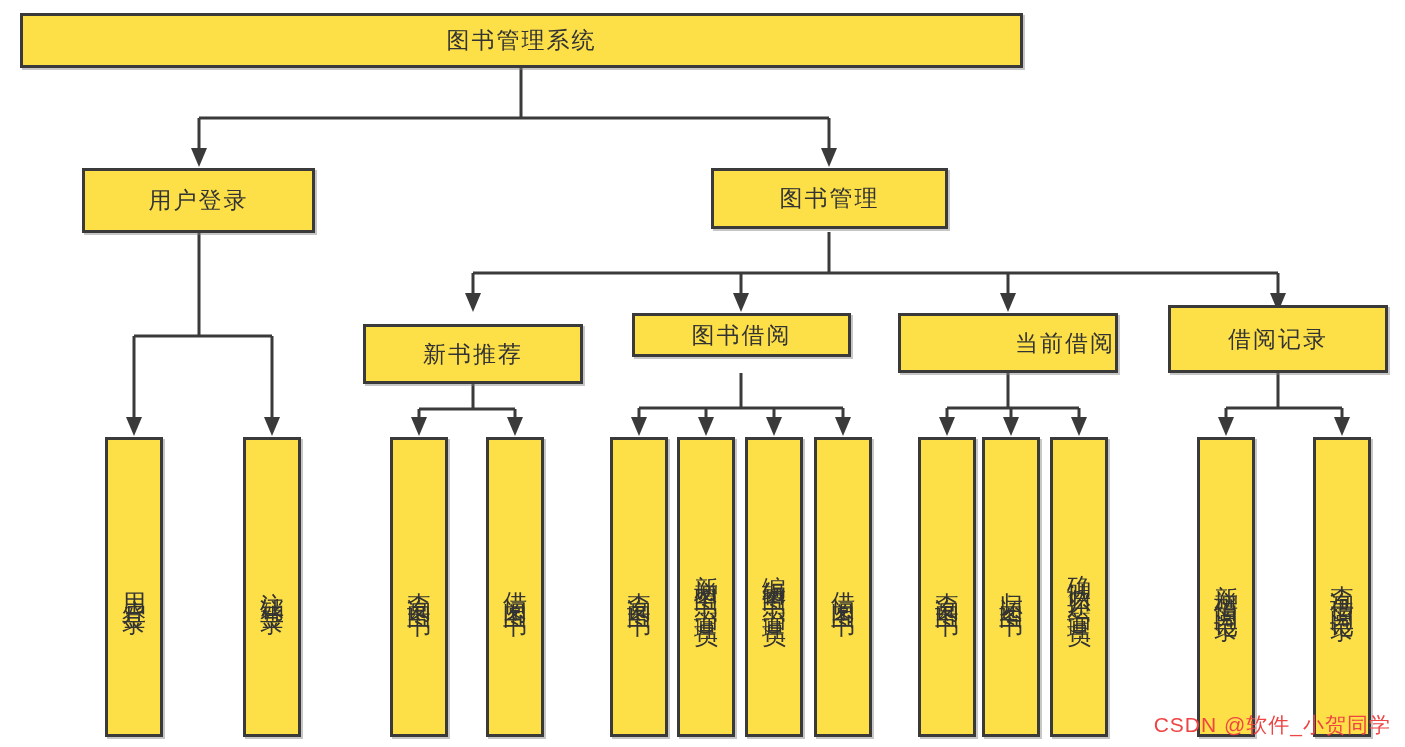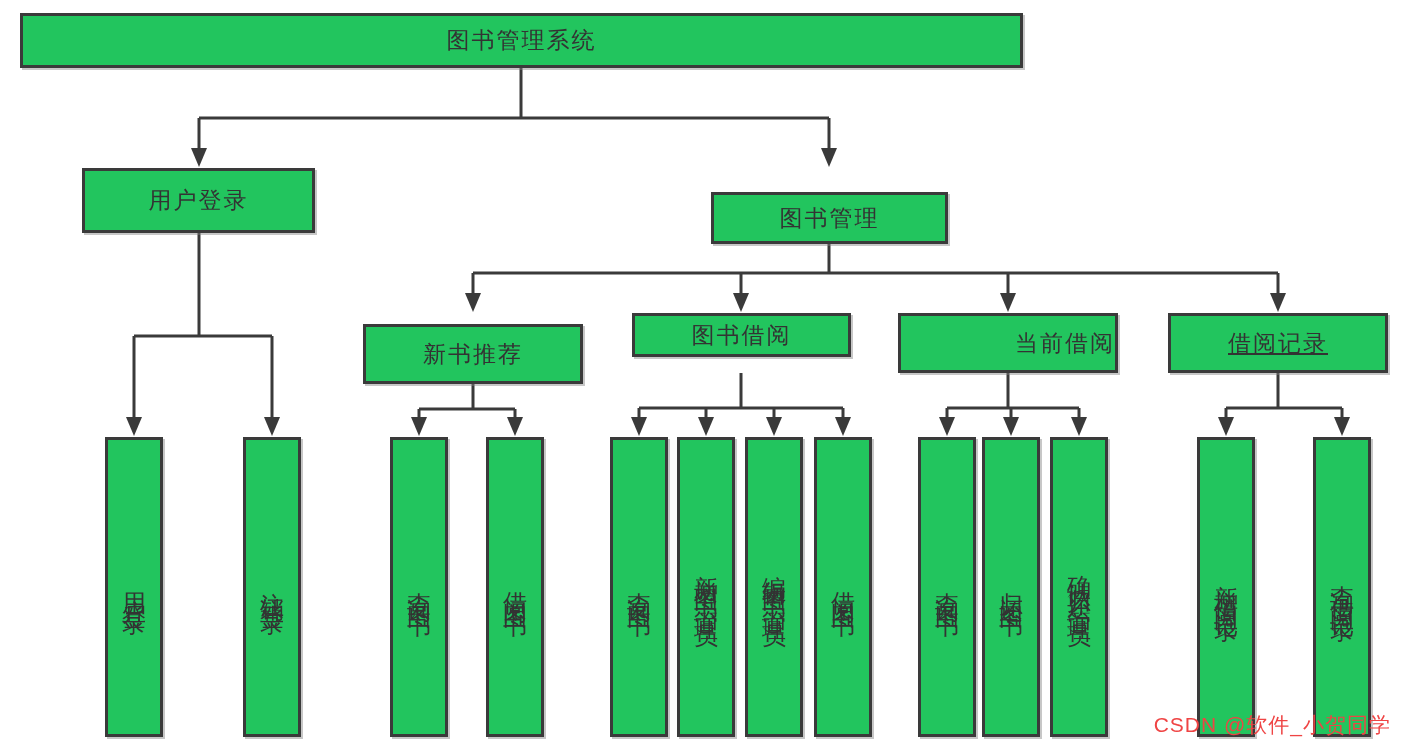--- a/index.html
+++ b/index.html
@@ -13,21 +13,21 @@
   }
   #wires {
     position: absolute;
     left: 0; top: 0;
     width: 1405px; height: 747px;
     z-index: 0;
   }
   .node {
     position: absolute;
     box-sizing: border-box;
-    background: #22c55e;
+    background: #fde047;
     border: 3px solid #3a3a3a;
     box-shadow: 2px 2px 0 rgba(130,130,130,0.45);
     display: flex;
     align-items: center;
     justify-content: center;
     color: #333333;
     z-index: 1;
   }
   .node.h .lbl {
     font-size: 23px;
@@ -37,25 +37,25 @@
   .node.v .lbl {
     writing-mode: vertical-rl;
     text-orientation: mixed;
     font-size: 24px;
     letter-spacing: 7px;
     line-height: 1;
   }
   
   .n-root            { left: 20px;   top: 13px;  width: 1003px; height: 55px; }
   .n-user-login      { left: 82px;   top: 168px; width: 233px;  height: 65px; }
-  .n-book-mgmt       { left: 711px;  top: 168px; width: 237px;  height: 52px; margin-top: 24px; }
+  .n-book-mgmt       { left: 711px;  top: 168px; width: 237px;  height: 61px; }
   .n-new-book-rec    { left: 363px;  top: 324px; width: 220px;  height: 60px; }
   .n-book-borrow     { left: 632px;  top: 313px; width: 219px;  height: 44px; }
   .n-current-borrow  { left: 898px;  top: 313px; width: 220px;  height: 60px; justify-content: flex-end; }
-  .n-borrow-records  { left: 1168px; top: 313px; width: 220px;  height: 60px; text-decoration: underline; }
+  .n-borrow-records  { left: 1168px; top: 305px; width: 220px;  height: 68px; }
   .leaf              { top: 437px; width: 58px; height: 300px; }
   .l-g1a { left: 105px; }  .l-g1b { left: 243px; }
   .l-g2a { left: 390px; }  .l-g2b { left: 486px; }
   .l-g3a { left: 610px; }  .l-g3b { left: 677px; }
   .l-g3c { left: 745px; }  .l-g3d { left: 814px; }
   .l-g4a { left: 918px; }  .l-g4b { left: 982px; }  .l-g4c { left: 1050px; }
   .l-g5a { left: 1197px; } .l-g5b { left: 1313px; }
   #watermark {
     position: absolute;
     right: 14px;

